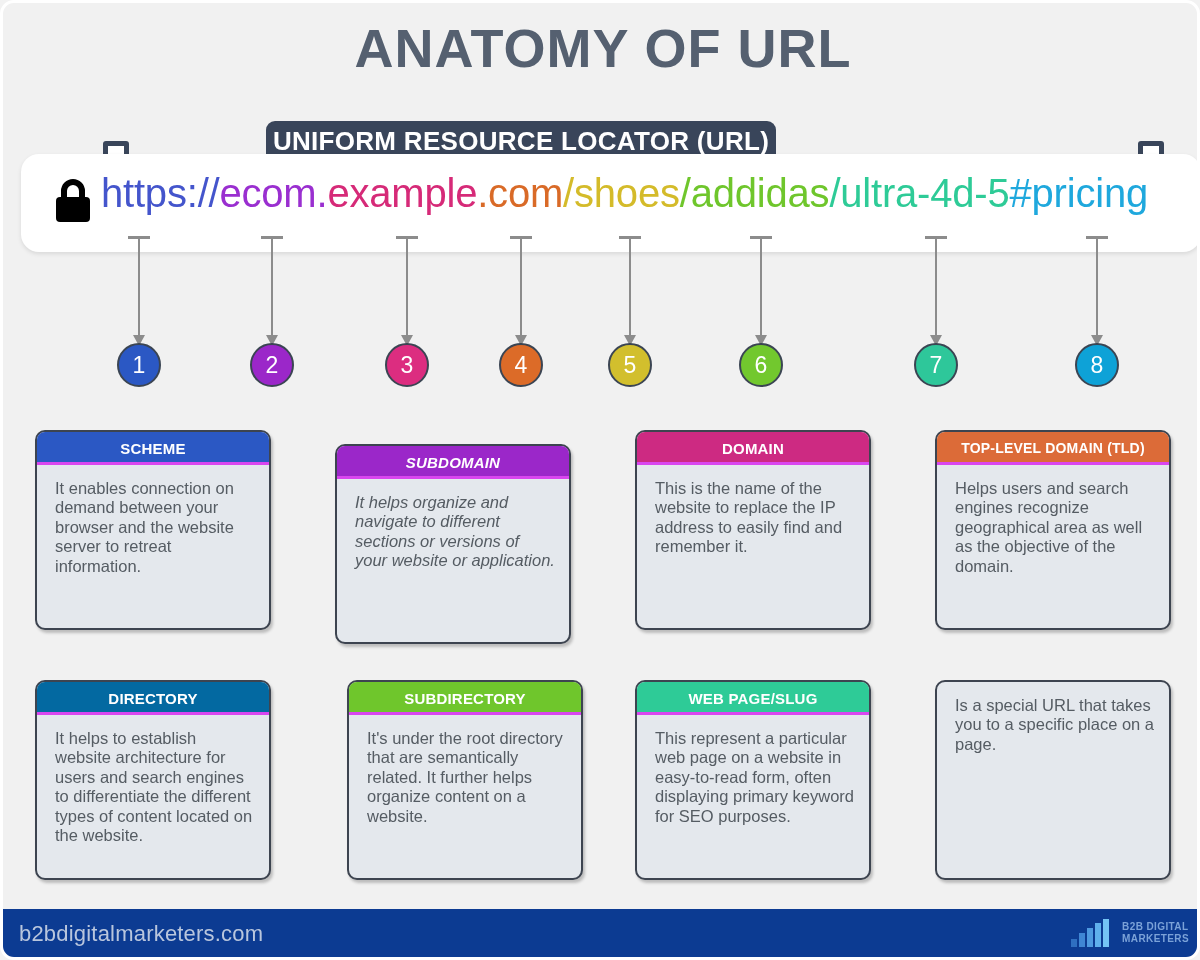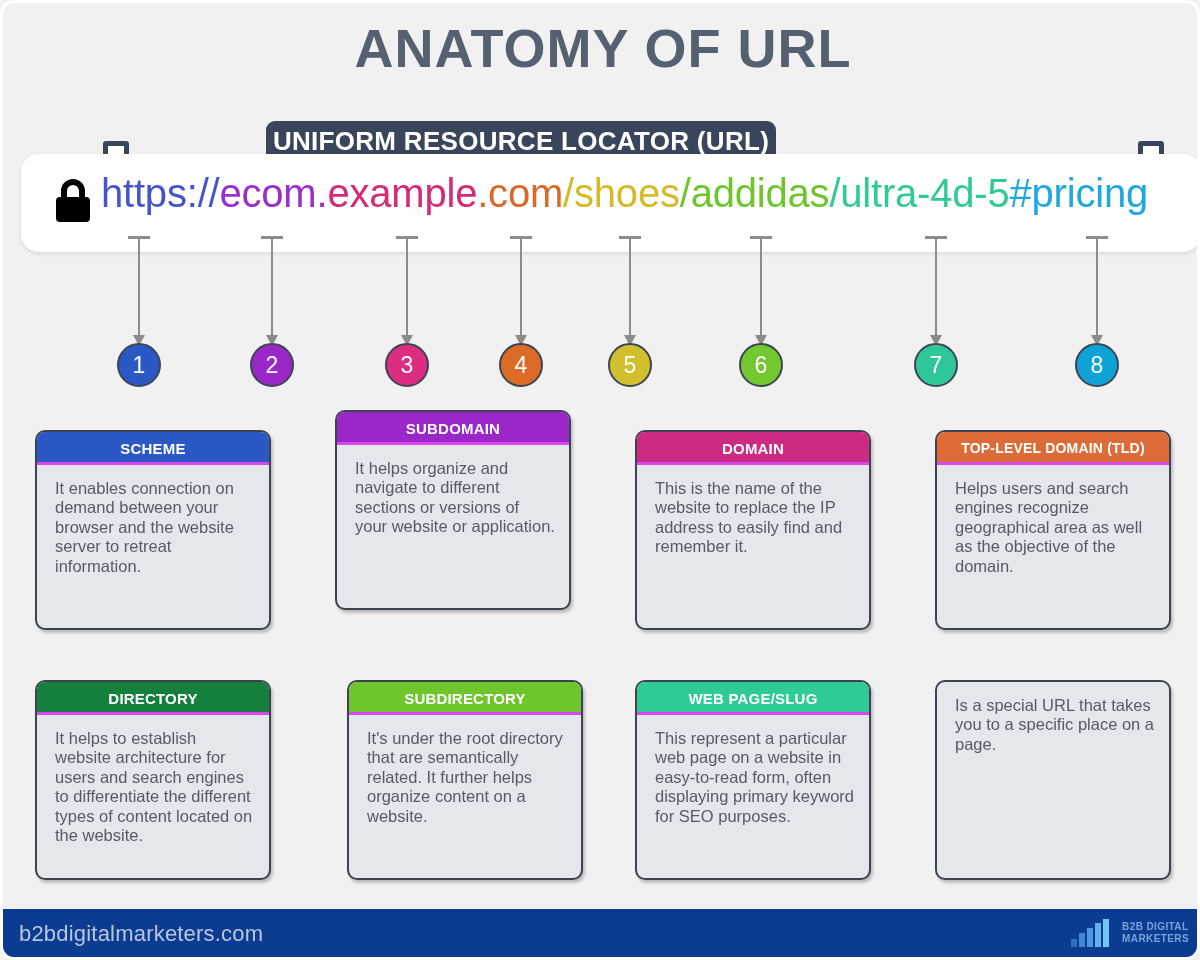--- a/index.html
+++ b/index.html
@@ -260,36 +260,36 @@
       <div class="num-circle" style="left: 736px; top: 340px; background: rgb(114, 200, 46);">6</div>
       <div class="num-circle" style="left: 911px; top: 340px; background: rgb(46, 199, 154);">7</div>
       <div class="num-circle" style="left: 1072px; top: 340px; background: rgb(14, 162, 215);">8</div>
     </div>
 
   <div id="cards-row1" class="row1">
       <div class="card" style="left: 32px; top: 427px;">
         <div class="card-header" style="background: rgb(43, 88, 196);">SCHEME</div>
         <div class="card-body">It enables connection on demand between your browser and the website server to retreat information.</div>
       </div>
-      <div class="card" style="left: 332px; top: 407px;">
+      <div class="card" style="left: 332px; top: 441px; font-style: italic;">
         <div class="card-header" style="background: rgb(155, 39, 201);">SUBDOMAIN</div>
         <div class="card-body">It helps organize and navigate to different sections or versions of your website or application.</div>
       </div>
       <div class="card" style="left: 632px; top: 427px;">
         <div class="card-header" style="background: rgb(205, 42, 130);">DOMAIN</div>
         <div class="card-body">This is the name of the website to replace the IP address to easily find and remember it.</div>
       </div>
       <div class="card" style="left: 932px; top: 427px;">
         <div class="card-header tight" style="background: rgb(220, 107, 56);">TOP-LEVEL DOMAIN (TLD)</div>
         <div class="card-body">Helps users and search engines recognize geographical area as well as the objective of the domain.</div>
       </div>
     </div>
   <div id="cards-row2" class="row2">
       <div class="card" style="left: 32px; top: 677px;">
-        <div class="card-header" style="background: #15803d;">DIRECTORY</div>
+        <div class="card-header" style="background: #0369a1;">DIRECTORY</div>
         <div class="card-body">It helps to establish website architecture for users and search engines to differentiate the different types of content located on the website.</div>
       </div>
       <div class="card" style="left: 344px; top: 677px;">
         <div class="card-header" style="background: rgb(111, 198, 44);">SUBDIRECTORY</div>
         <div class="card-body">It's under the root directory that are semantically related. It further helps organize content on a website.</div>
       </div>
       <div class="card" style="left: 632px; top: 677px;">
         <div class="card-header" style="background: rgb(46, 203, 151);">WEB PAGE/SLUG</div>
         <div class="card-body">This represent a particular web page on a website in easy-to-read form, often displaying primary keyword for SEO purposes.</div>
       </div>

